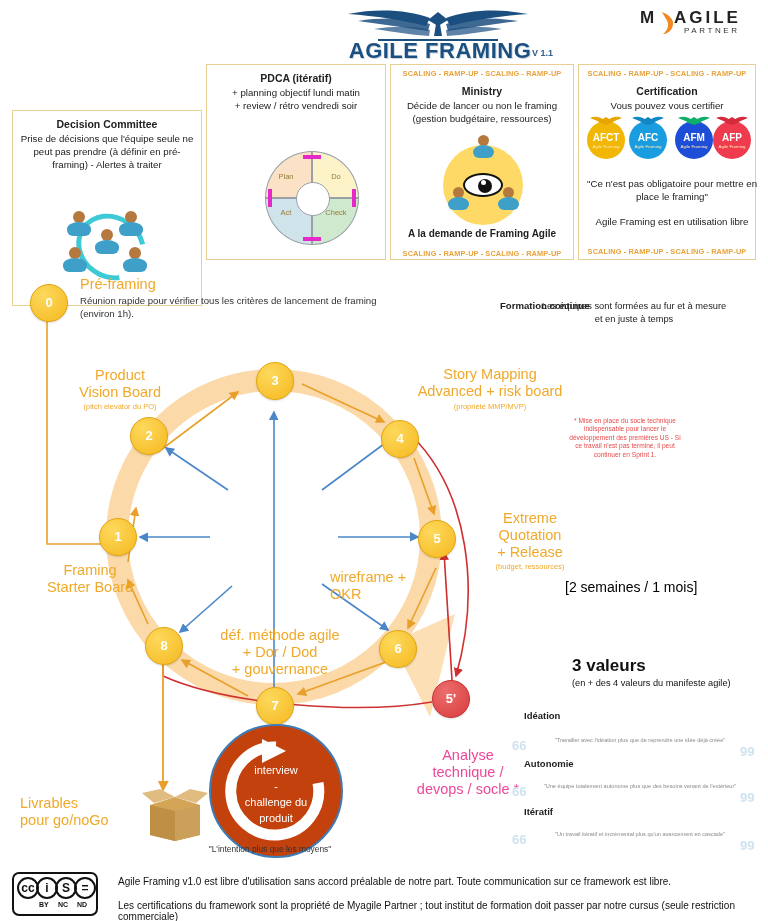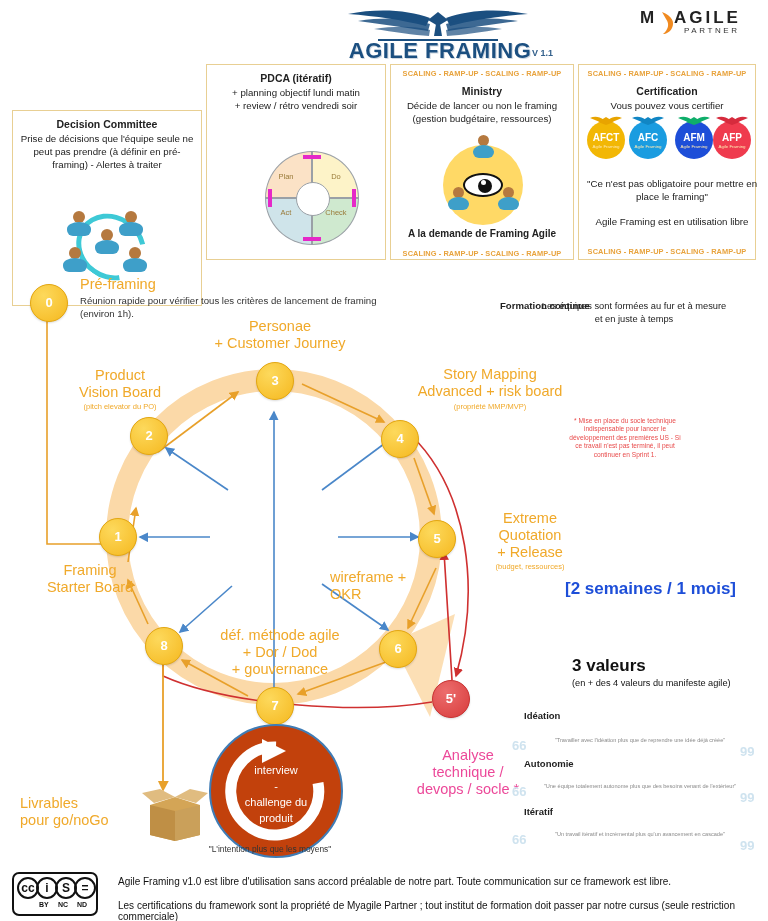--- a/index.html
+++ b/index.html
@@ -349,22 +349,20 @@
       <span>8</span>
     </div>
 
   <div class="lab lab-big abs" style="left:35px;top:300px;width:110px;text-align:center;white-space:pre-line;">Framing
 Starter Board</div>
 
   <div class="lab lab-big abs" style="left:60px;top:105px;width:120px;text-align:center;white-space:pre-line;">Product
 Vision Board</div>
   <div class="lab lab-sm abs" style="left:60px;top:140px;width:120px;text-align:center;">(pitch elevator du PO)</div>
 
-  <div class="lab lab-big abs" style="left:185px;top:56px;width:190px;text-align:center;white-space:pre-line;">Personae
-+   Customer Journey</div>
 
   <div class="lab lab-big abs" style="left:390px;top:104px;width:200px;text-align:center;white-space:pre-line;">Story Mapping
 Advanced + risk board</div>
   <div class="lab lab-sm abs" style="left:390px;top:140px;width:200px;text-align:center;">(propriété MMP/MVP)</div>
 
   <div class="lab lab-big abs" style="left:470px;top:248px;width:120px;text-align:center;white-space:pre-line;">Extreme
 Quotation
 + Release</div>
   <div class="lab lab-sm abs" style="left:470px;top:300px;width:120px;text-align:center;">(budget, ressources)</div>
 
@@ -386,21 +384,21 @@
       <path d="M40 2 L64 14 L40 26z" fill="#fff"></path>
     </svg>
     <div id="center-txt" style="white-space:pre-line;">interview
 -
 challenge du
 produit</div>
   </div>
 
   <div class="note-red abs" style="left:566px;top:155px;width:118px;">* Mise en place du socle technique indispensable pour lancer le développement des premières US - Si ce travail n'est pas terminé, il peut continuer en Sprint 1.</div>
 
-  <div class="lab abs" style="left:565px;top:317px;width:200px;font-size:17px;color:#1d4ed8;font-weight:bold;">[2 semaines / 1 mois]</div>
+  <div class="lab abs" style="left:565px;top:317px;width:200px;font-size:14px;color:#000000;font-weight:normal;">[2 semaines / 1 mois]</div>
 
   <div class="lab lab-big abs" style="left:20px;top:533px;width:120px;white-space:pre-line;">Livrables
 pour go/noGo</div>
   <svg class="abs" style="left:140px;top:525px;width:70px;height:54px;" viewBox="0 0 70 54">
     <path d="M10 18 L35 10 L60 18 L60 48 L35 54 L10 48z" fill="#d4a556"></path>
     <path d="M10 18 L35 24 L35 54 L10 48z" fill="#bf8f45"></path>
     <path d="M35 24 L60 18 L60 48 L35 54z" fill="#caa05a"></path>
     <path d="M2 6 L20 2 L35 10 L14 16z" fill="#e0bc80"></path>
     <path d="M68 6 L50 2 L35 10 L56 16z" fill="#e0bc80"></path>
   </svg>

